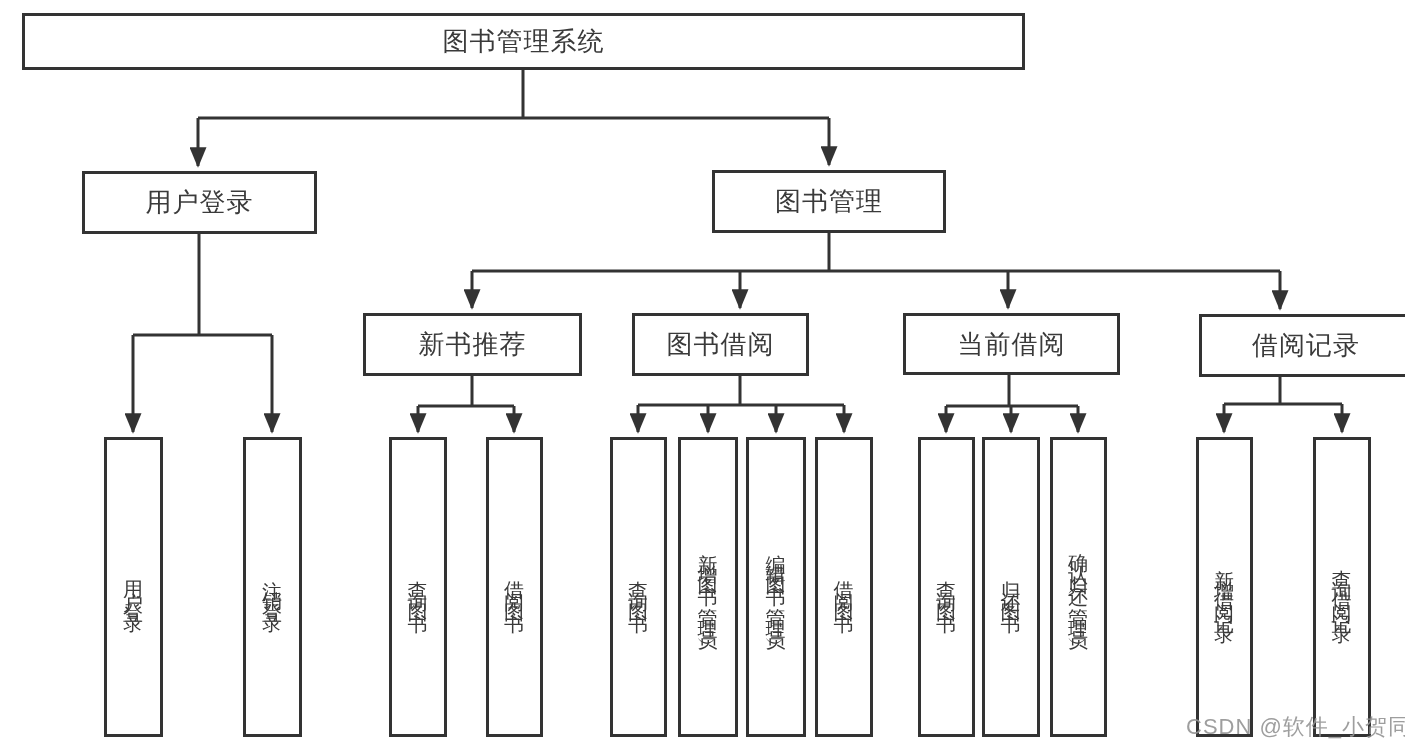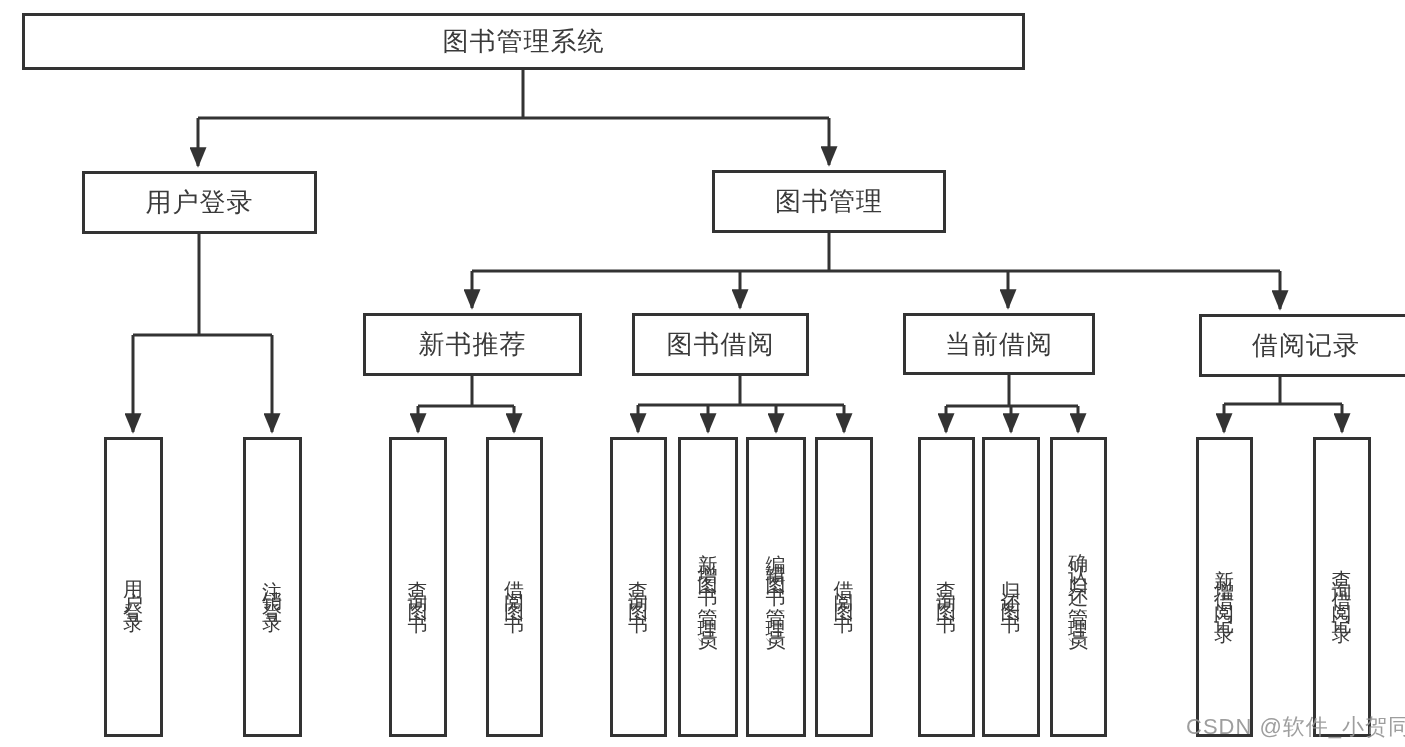--- a/index.html
+++ b/index.html
@@ -105,21 +105,21 @@
   <div class="hbox" style="left:712px;top:170px;width:234px;height:63px;">
     <span>图书管理</span>
   </div>
 
   <div class="hbox" style="left:363px;top:313px;width:219px;height:63px;">
     <span>新书推荐</span>
   </div>
   <div class="hbox" style="left:632px;top:313px;width:177px;height:63px;">
     <span>图书借阅</span>
   </div>
-  <div class="hbox" style="left:903px;top:313px;width:192px;height:62px;">
+  <div class="hbox" style="left:903px;top:313px;width:217px;height:62px;">
     <span>当前借阅</span>
   </div>
   <div class="hbox" style="left:1173px;top:314px;width:214px;height:63px;margin-left:26px;">
     <span>借阅记录</span>
   </div>
 
   <div class="vbox" style="left:104px;width:59px;">
     <span class="vtext">用户登录</span>
   </div>
   <div class="vbox" style="left:243px;width:59px;">

